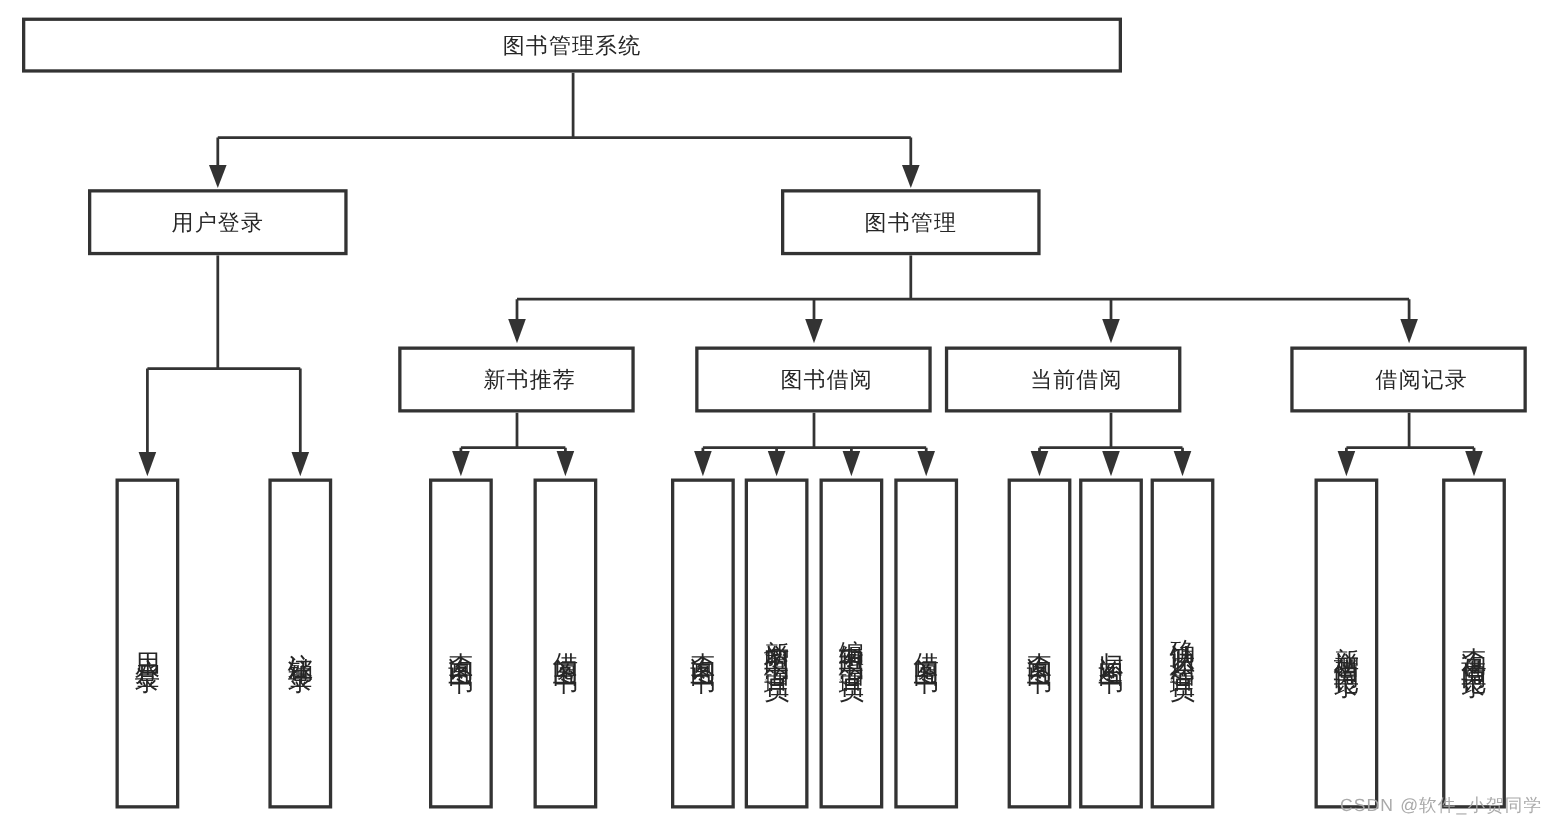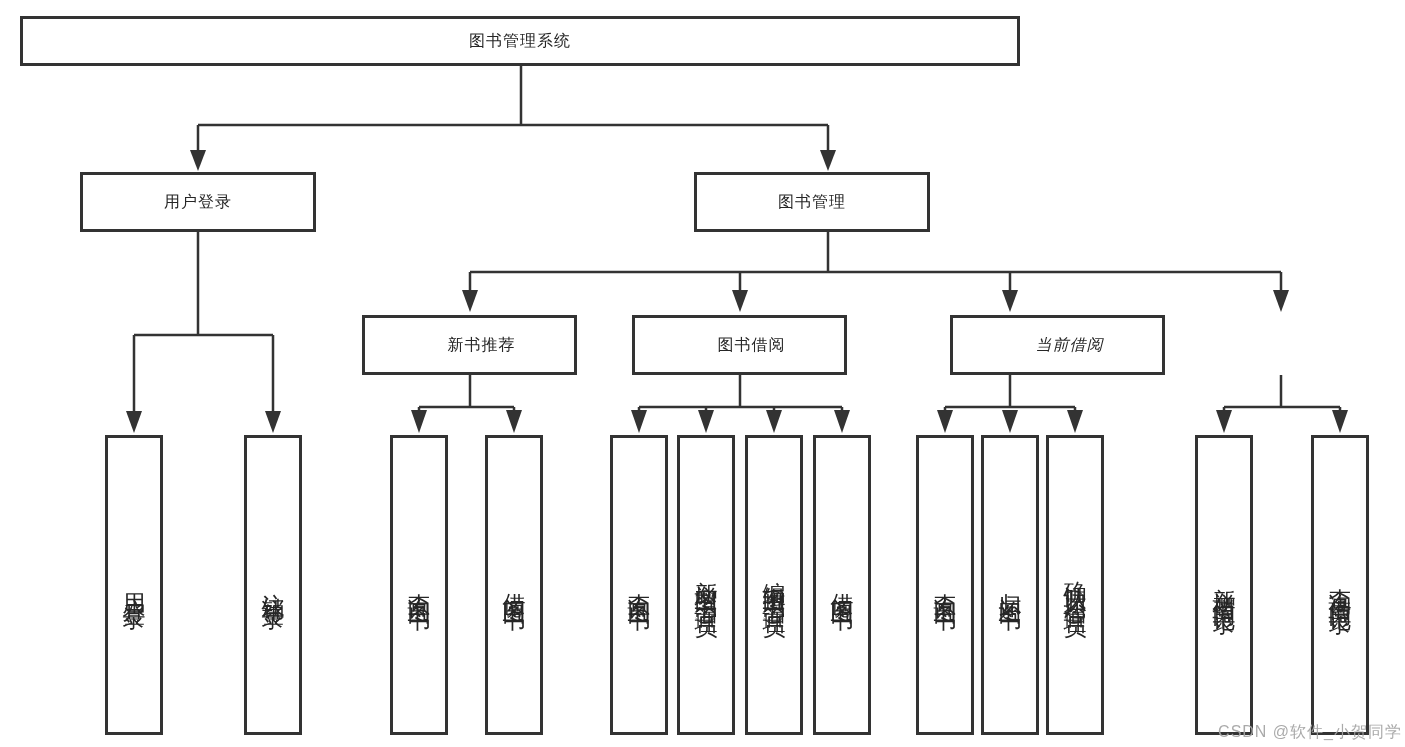--- a/index.html
+++ b/index.html
@@ -16,37 +16,37 @@
     position: absolute;
     box-sizing: border-box;
     background: #ffffff;
     border: 3px solid #333333;
     color: #262626;
     display: flex;
     align-items: center;
     justify-content: center;
     z-index: 2;
   }
-  .hbox { font-size: 16px; letter-spacing: 1px; }
+  .hbox { font-size: 20px; letter-spacing: 1px; }
   .root  { left: 20px;  top: 16px;  width: 1000px; height: 50px; }
   .lvl2  { top: 172px; width: 236px; height: 60px; }
   .lvl3  { top: 315px; width: 215px; height: 60px; padding-left: 24px; }
   .leaf {
     top: 435px; width: 58px; height: 300px;
     writing-mode: vertical-rl;
     text-orientation: mixed;
     font-size: 23px;
     letter-spacing: 5px;
     line-height: 1;
   }
   .n-user   { left: 80px; }
-  .n-mgmt   { left: 694px; }
+  .n-mgmt   { left: 710px; }
   .n-rec    { left: 362px; }
   .n-borrow { left: 632px; }
-  .n-cur    { left: 950px; font-style: italic; }
+  .n-cur    { left: 859px; }
   .n-hist   { left: 1173px; }
   .lf-a1 { left: 105px; }  .lf-a2 { left: 244px; }
   .lf-b1 { left: 390px; }  .lf-b2 { left: 485px; }
   .lf-c1 { left: 610px; }  .lf-c2 { left: 677px; }  .lf-c3 { left: 745px; }  .lf-c4 { left: 813px; }
   .lf-d1 { left: 916px; }  .lf-d2 { left: 981px; }  .lf-d3 { left: 1046px; }
   .lf-e1 { left: 1195px; } .lf-e2 { left: 1311px; }
   .watermark {
     position: absolute;
     right: 3px;
     bottom: 4px;
@@ -127,20 +127,23 @@
 
   <div class="box hbox lvl3 n-rec">
     <span>新书推荐</span>
   </div>
   <div class="box hbox lvl3 n-borrow">
     <span>图书借阅</span>
   </div>
   <div class="box hbox lvl3 n-cur">
     <span>当前借阅</span>
   </div>
+  <div class="box hbox lvl3 n-hist">
+    <span>借阅记录</span>
+  </div>
 
   <div class="box leaf lf-a1">
     <span>用户登录</span>
   </div>
   <div class="box leaf lf-a2">
     <span>注销登录</span>
   </div>
 
   <div class="box leaf lf-b1">
     <span>查询图书</span>

